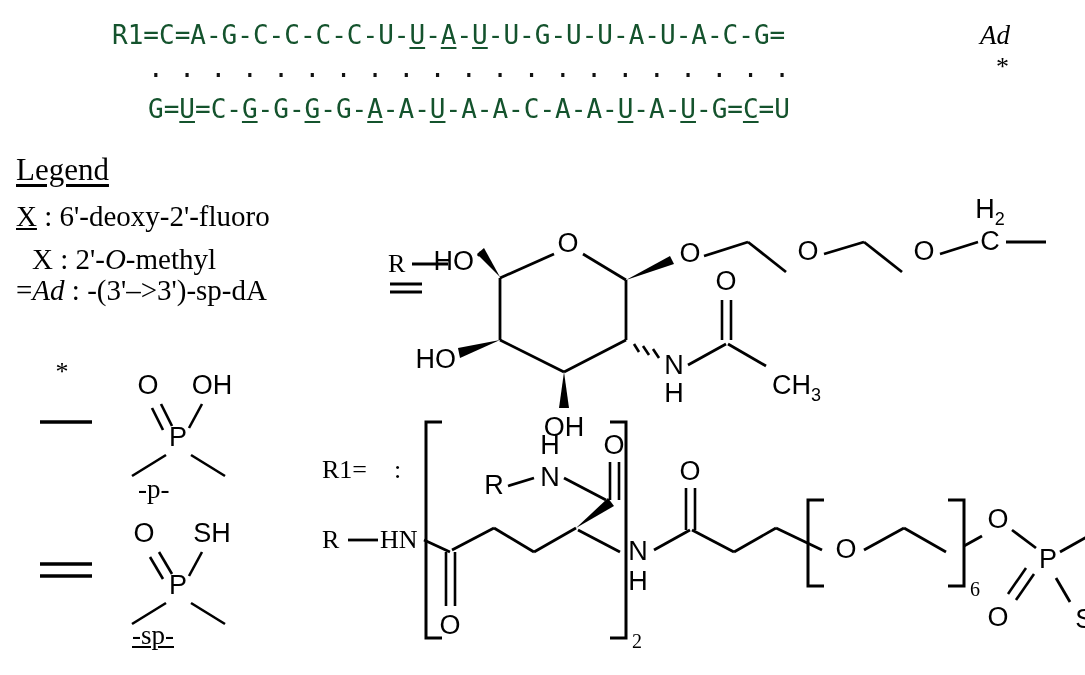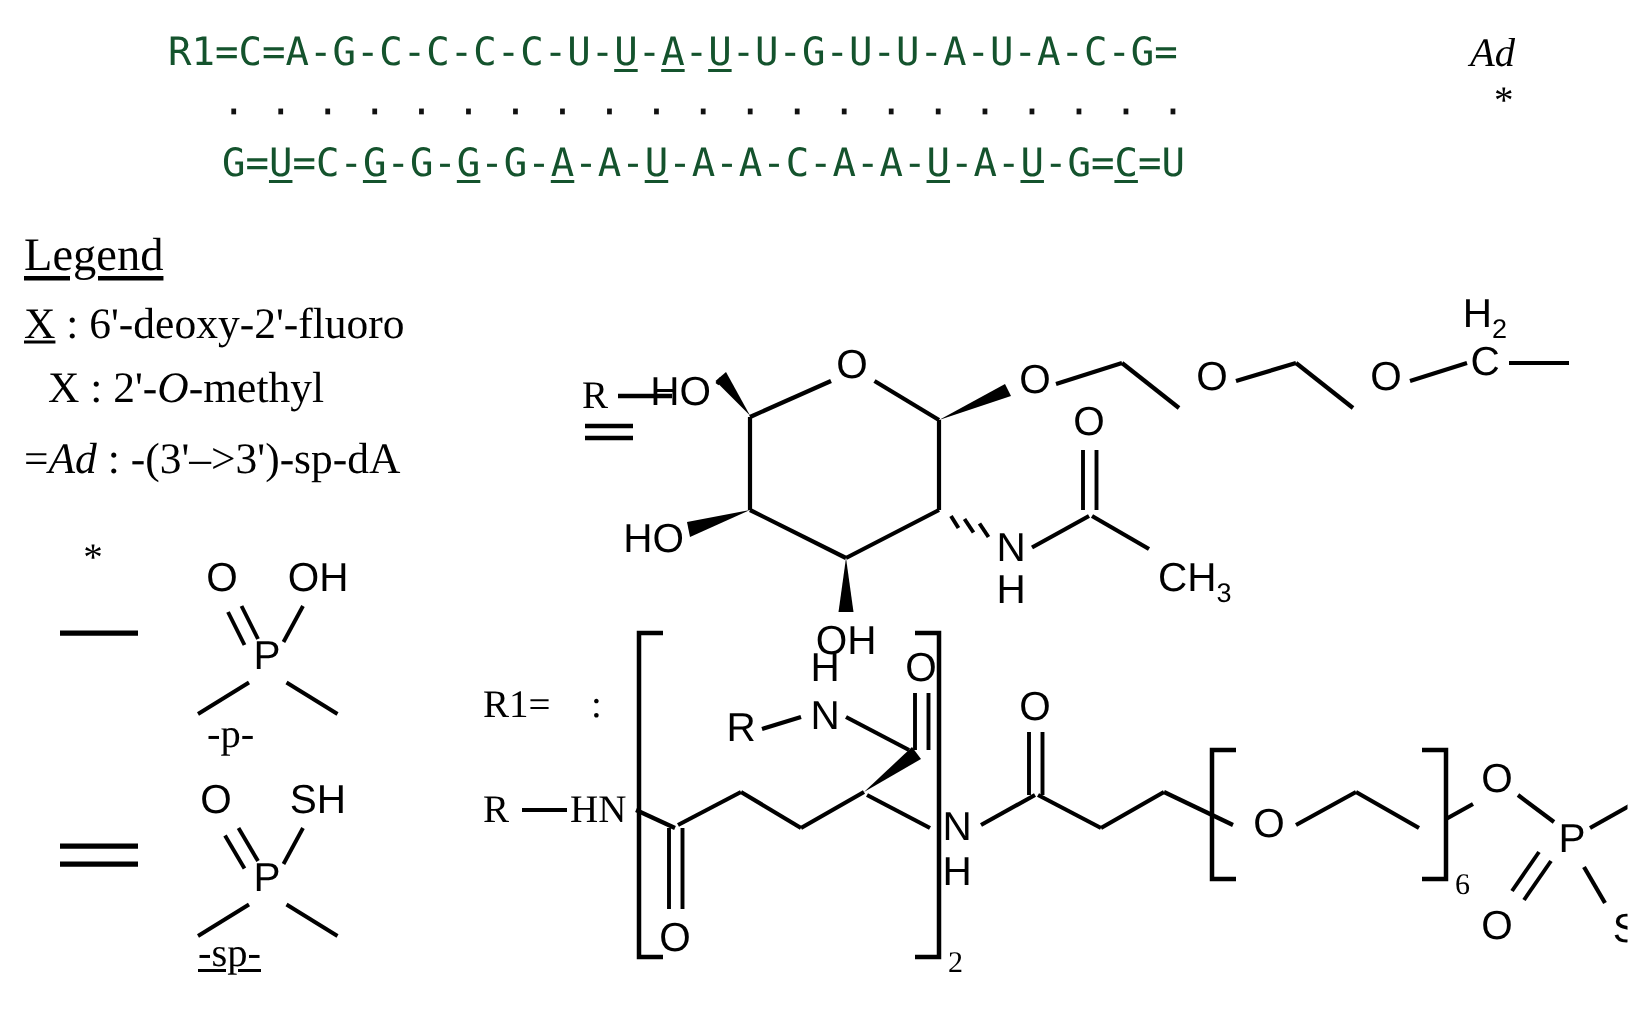--- a/index.html
+++ b/index.html
@@ -61,21 +61,21 @@
 <div class="abs legend-title" style="left:16px;top:152px;">Legend</div>
 
 <div class="abs legrow" style="left:16px;top:200px;">
   <span class="uX">X</span><span>&nbsp;:&nbsp;</span><span>6'-deoxy-2'-fluoro</span>
 </div>
 
 <div class="abs legrow" style="left:16px;top:243px;margin-left:16px;">
   <span>X</span><span>&nbsp;:&nbsp;</span><span>2'-</span><span class="it">O</span><span>-methyl</span>
 </div>
 
-<div class="abs legrow" style="left:16px;top:290px;">
+<div class="abs legrow" style="left:16px;top:274px;">
   <span>=<span class="it">Ad</span></span><span>&nbsp;:&nbsp;</span><span>-(3'–&gt;3')-sp-dA</span>
 </div>
 
 <div class="abs" style="left:30px;top:352px;">
   <svg width="240" height="130" viewBox="0 0 240 130">
     <text class="lbl" x="32" y="28" text-anchor="middle">*</text>
     <line class="bond" x1="10" y1="70" x2="62" y2="70" stroke-width="3.5"></line>
 
     <text class="atom" x="118" y="42" text-anchor="middle">O</text>
     <text class="atom" x="182" y="42" text-anchor="middle">OH</text>

